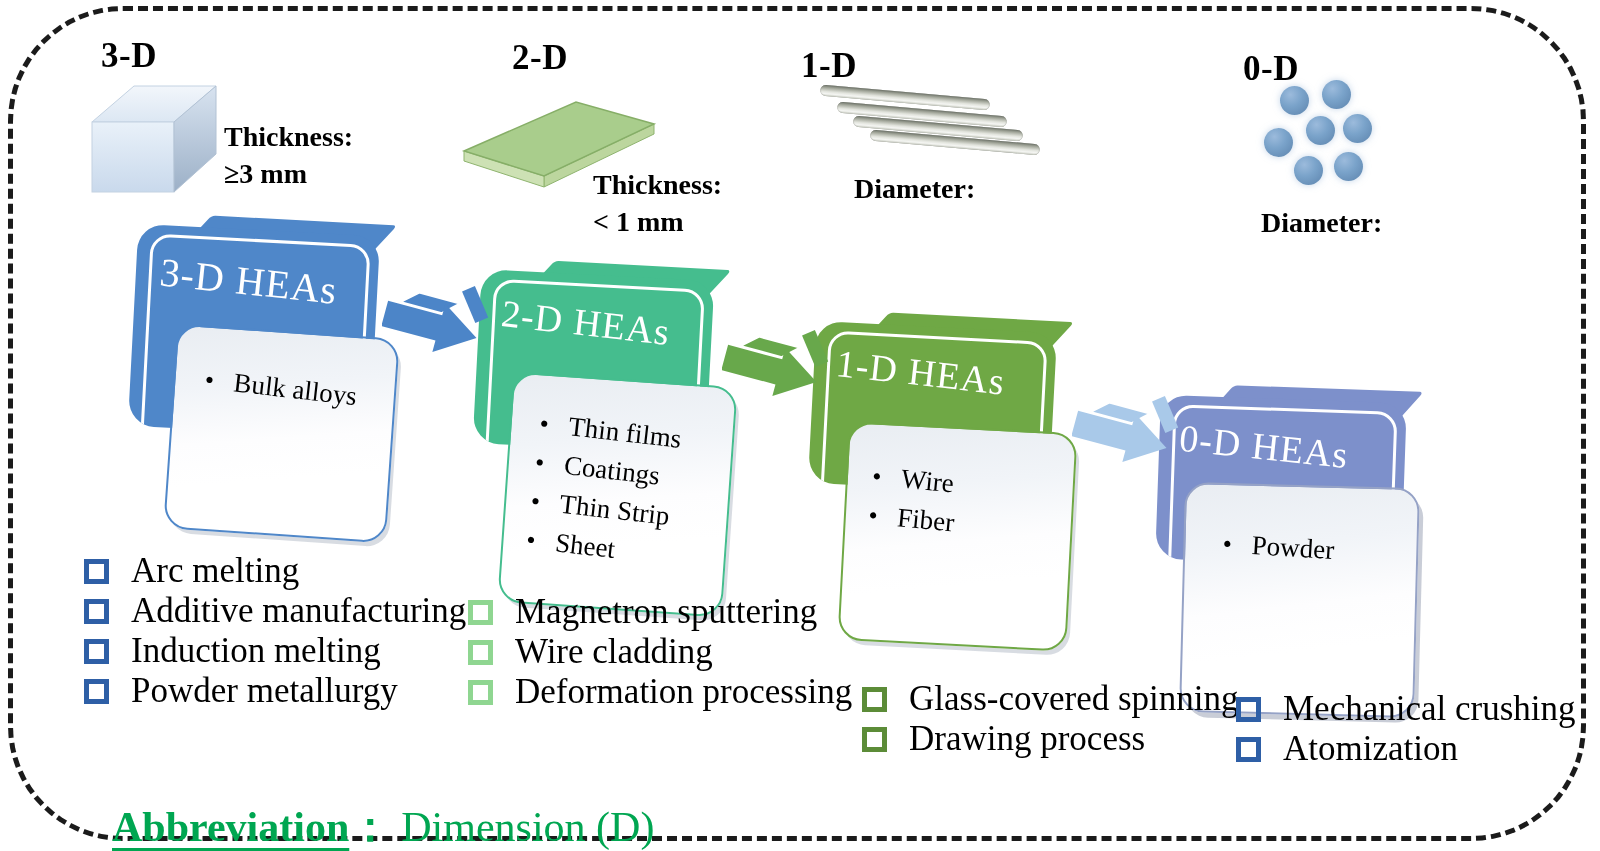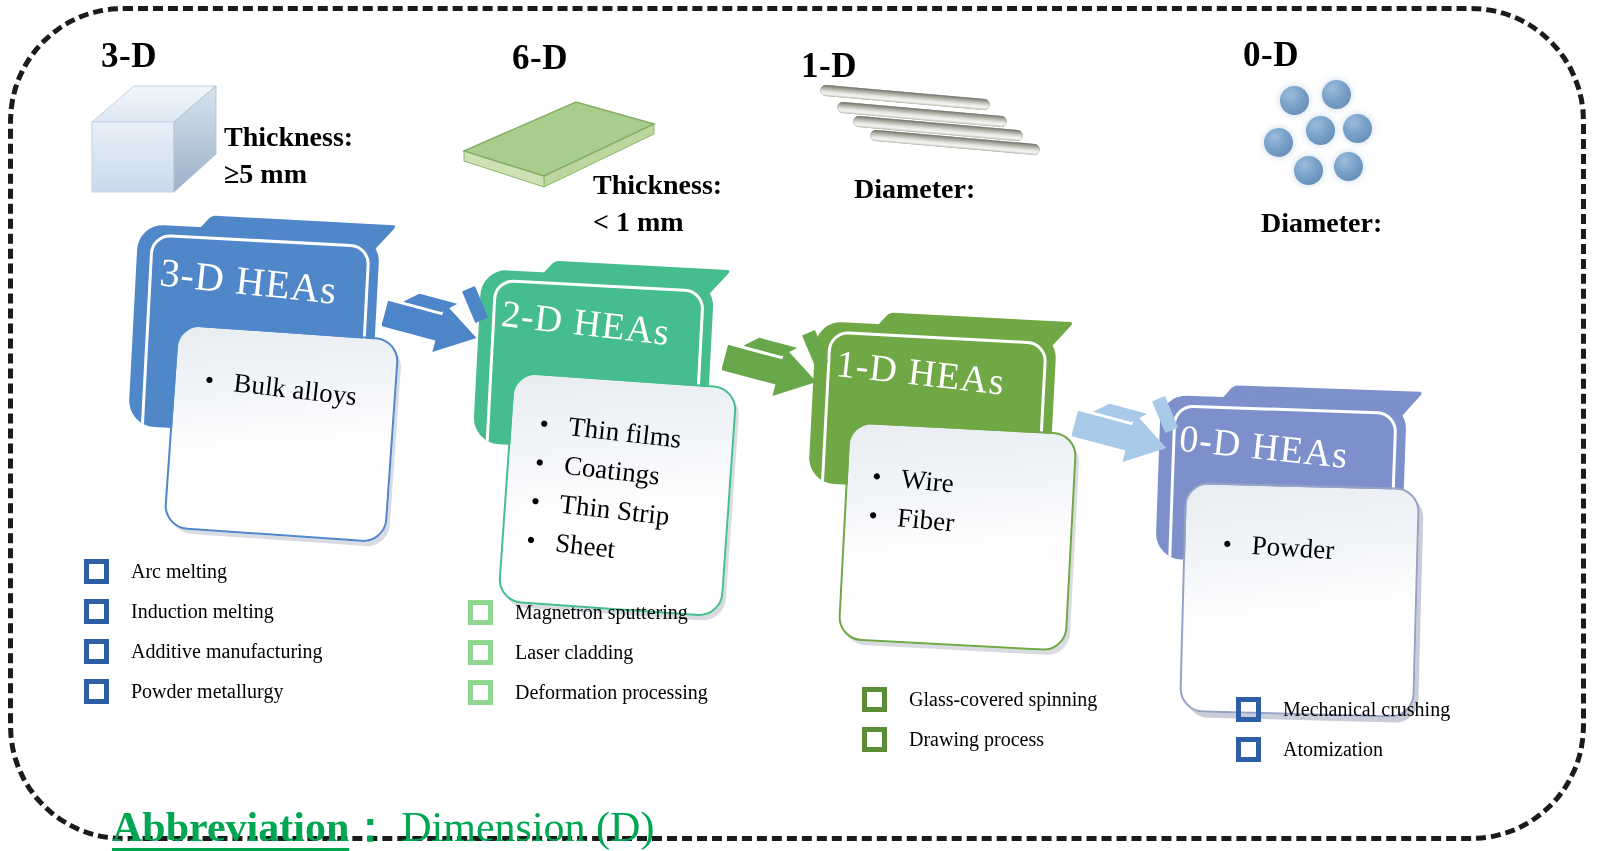--- a/index.html
+++ b/index.html
@@ -31,21 +31,21 @@
   .paper{
     position:absolute;z-index:5;border:2.5px solid;border-radius:24px;
     background:linear-gradient(172deg,#e9edf2 0%,#f1f4f8 28%,#fdfdfe 52%,#ffffff 70%);
     box-shadow:4px 5px 0 -1px rgba(125,138,160,.30);
   }
   .paper ul{list-style:none;margin:0;}
   .paper li{font-size:27px;line-height:39px;white-space:nowrap;display:flex;align-items:baseline;}
   .paper li::before{content:"•";font-size:26px;margin-right:20px;}
   
   .methods{position:absolute;z-index:6;}
-  .method{display:flex;align-items:center;height:40px;font-size:20px;white-space:nowrap;}
+  .method{display:flex;align-items:center;height:40px;font-size:35px;white-space:nowrap;}
   .method .sq{width:15px;height:15px;border:5.5px solid;margin-right:22px;flex:none;}
   
   .icon{position:absolute;}
   .rod{
     position:absolute;width:170px;height:11px;border-radius:6px;transform:rotate(5deg);
     background:linear-gradient(180deg,#70756b 0%,#a6aa9e 25%,#e2e4dd 58%,#f4f5f2 78%,#cfd2c8 100%);
     box-shadow:inset 0 0 1px #5e6358;
   }
   .pdot{
     position:absolute;width:29px;height:29px;border-radius:50%;
@@ -80,21 +80,21 @@
         <stop offset="1" stop-color="#9cb0c7"></stop>
       </linearGradient>
   </defs>
   <polygon points="4,40 46,4 128,4 86,40" fill="url(#cT)" stroke="#c3d2e2" stroke-width="1"></polygon>
   <rect x="4" y="40" width="82" height="70" fill="url(#cF)" stroke="#c3d2e2" stroke-width="1"></rect>
   <polygon points="86,40 128,4 128,72 86,110" fill="url(#cS)" stroke="#b2c2d4" stroke-width="1"></polygon>
 </svg>
 
 <div class="size-label" style="left:224px;top:118px">
   <div>Thickness:</div>
-  <div>≥5 mm</div>
+  <div>≥3 mm</div>
 </div>
 
 <div class="hea-card" style="left:133px;top:230px;width:242px;height:202px;transform:rotate(3deg)">
   <div class="roof" style="background:#4f87c9"></div>
   <div class="face" style="background:#4f87c9">
     <div class="inner-line"></div>
     <h2 style="left:24px;top:28px;font-size:40px;transform:rotate(3deg)">3-D HEAs</h2>
   </div>
 </div>
 
@@ -106,41 +106,41 @@
   </ul>
 </div>
 
 <div class="methods" style="left:84px;top:551px">
   <div class="method">
       <span class="sq" style="border-color:#2e5fa6"></span>
       <span>Arc melting</span>
     </div>
   <div class="method">
       <span class="sq" style="border-color:#2e5fa6"></span>
+      <span>Additive manufacturing</span>
+    </div>
+  <div class="method">
+      <span class="sq" style="border-color:#2e5fa6"></span>
       <span>Induction melting</span>
-    </div>
-  <div class="method">
-      <span class="sq" style="border-color:#2e5fa6"></span>
-      <span>Additive manufacturing</span>
     </div>
   <div class="method">
       <span class="sq" style="border-color:#2e5fa6"></span>
       <span>Powder metallurgy</span>
     </div>
 </div>
 
 <svg class="arrow" style="left:382px;top:278px" width="108" height="90" viewBox="0 0 108 90">
   <g transform="rotate(15 54 45)" fill="#4c85c8">
     <polygon points="14,34 30,20 72,20 57,34" stroke="#fff" stroke-width="2"></polygon>
     <polygon points="2,36 58,36 58,24 97,49 58,74 58,62 2,62"></polygon>
     <rect x="80" y="0" width="14" height="34" transform="rotate(-38 87 17)"></rect>
   </g>
 </svg>
 
-<div class="dim-label" style="left:512px;top:38px">6-D</div>
+<div class="dim-label" style="left:512px;top:38px">2-D</div>
 
 <svg class="icon" style="left:458px;top:96px" width="205" height="100" viewBox="0 0 205 100">
   <polygon points="86,80 196,28 196,38 86,91" fill="#bcd69e" stroke="#8fb46f" stroke-width="1"></polygon>
   <polygon points="6,55 86,80 86,91 6,65" fill="#cde1b4" stroke="#8fb46f" stroke-width="1"></polygon>
   <polygon points="6,55 118,6 196,28 86,80" fill="#a9cd8c" stroke="#86ae67" stroke-width="1.5"></polygon>
 </svg>
 
 <div class="size-label" style="left:593px;top:166px">
   <div>Thickness:</div>
   <div>&lt; 1 mm</div>
@@ -171,21 +171,21 @@
   </ul>
 </div>
 
 <div class="methods" style="left:468px;top:592px">
   <div class="method">
       <span class="sq" style="border-color:#8fd691"></span>
       <span>Magnetron sputtering</span>
     </div>
   <div class="method">
       <span class="sq" style="border-color:#8fd691"></span>
-      <span>Laser cladding</span>
+      <span>Wire cladding</span>
     </div>
   <div class="method">
       <span class="sq" style="border-color:#8fd691"></span>
       <span>Deformation processing</span>
     </div>
 </div>
 
 <svg class="arrow" style="left:722px;top:322px" width="108" height="90" viewBox="0 0 108 90">
   <g transform="rotate(15 54 45)" fill="#68a84b">
     <polygon points="14,34 30,20 72,20 57,34" stroke="#fff" stroke-width="2"></polygon>
@@ -238,21 +238,21 @@
 </div>
 
 <svg class="arrow" style="left:1072px;top:388px" width="108" height="90" viewBox="0 0 108 90">
   <g transform="rotate(15 54 45)" fill="#a9c9e9">
     <polygon points="14,34 30,20 72,20 57,34" stroke="#fff" stroke-width="2"></polygon>
     <polygon points="2,36 58,36 58,24 97,49 58,74 58,62 2,62"></polygon>
     <rect x="80" y="0" width="14" height="34" transform="rotate(-38 87 17)"></rect>
   </g>
 </svg>
 
-<div class="dim-label" style="left:1243px;top:35px">0-D</div>
+<div class="dim-label" style="left:1243px;top:49px">0-D</div>
 
 <div class="icon" style="left:1256px;top:78px;width:125px;height:120px">
   <div class="pdot" style="left:24px;top:8px"></div>
   <div class="pdot" style="left:66px;top:2px"></div>
   <div class="pdot" style="left:50px;top:38px"></div>
   <div class="pdot" style="left:87px;top:36px"></div>
   <div class="pdot" style="left:8px;top:50px"></div>
   <div class="pdot" style="left:38px;top:78px"></div>
   <div class="pdot" style="left:78px;top:74px"></div>
 </div>

